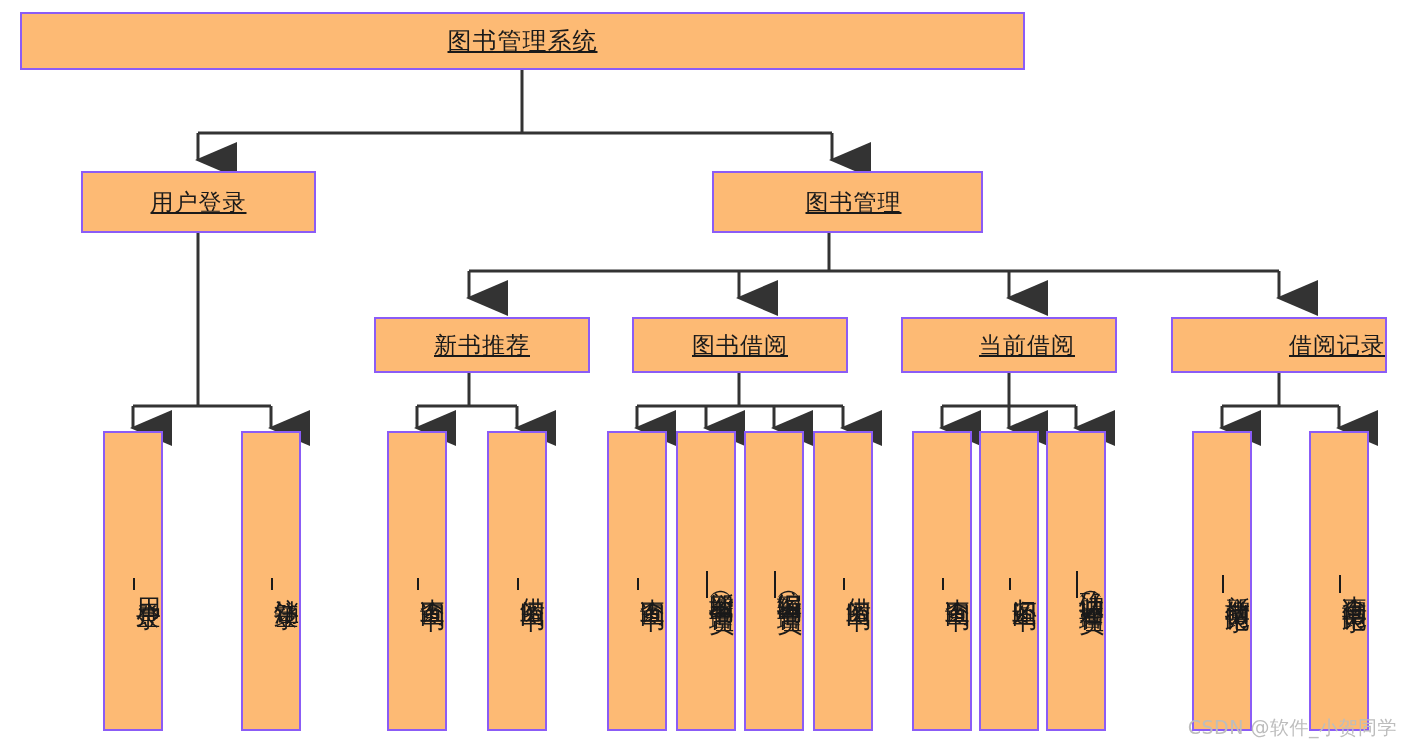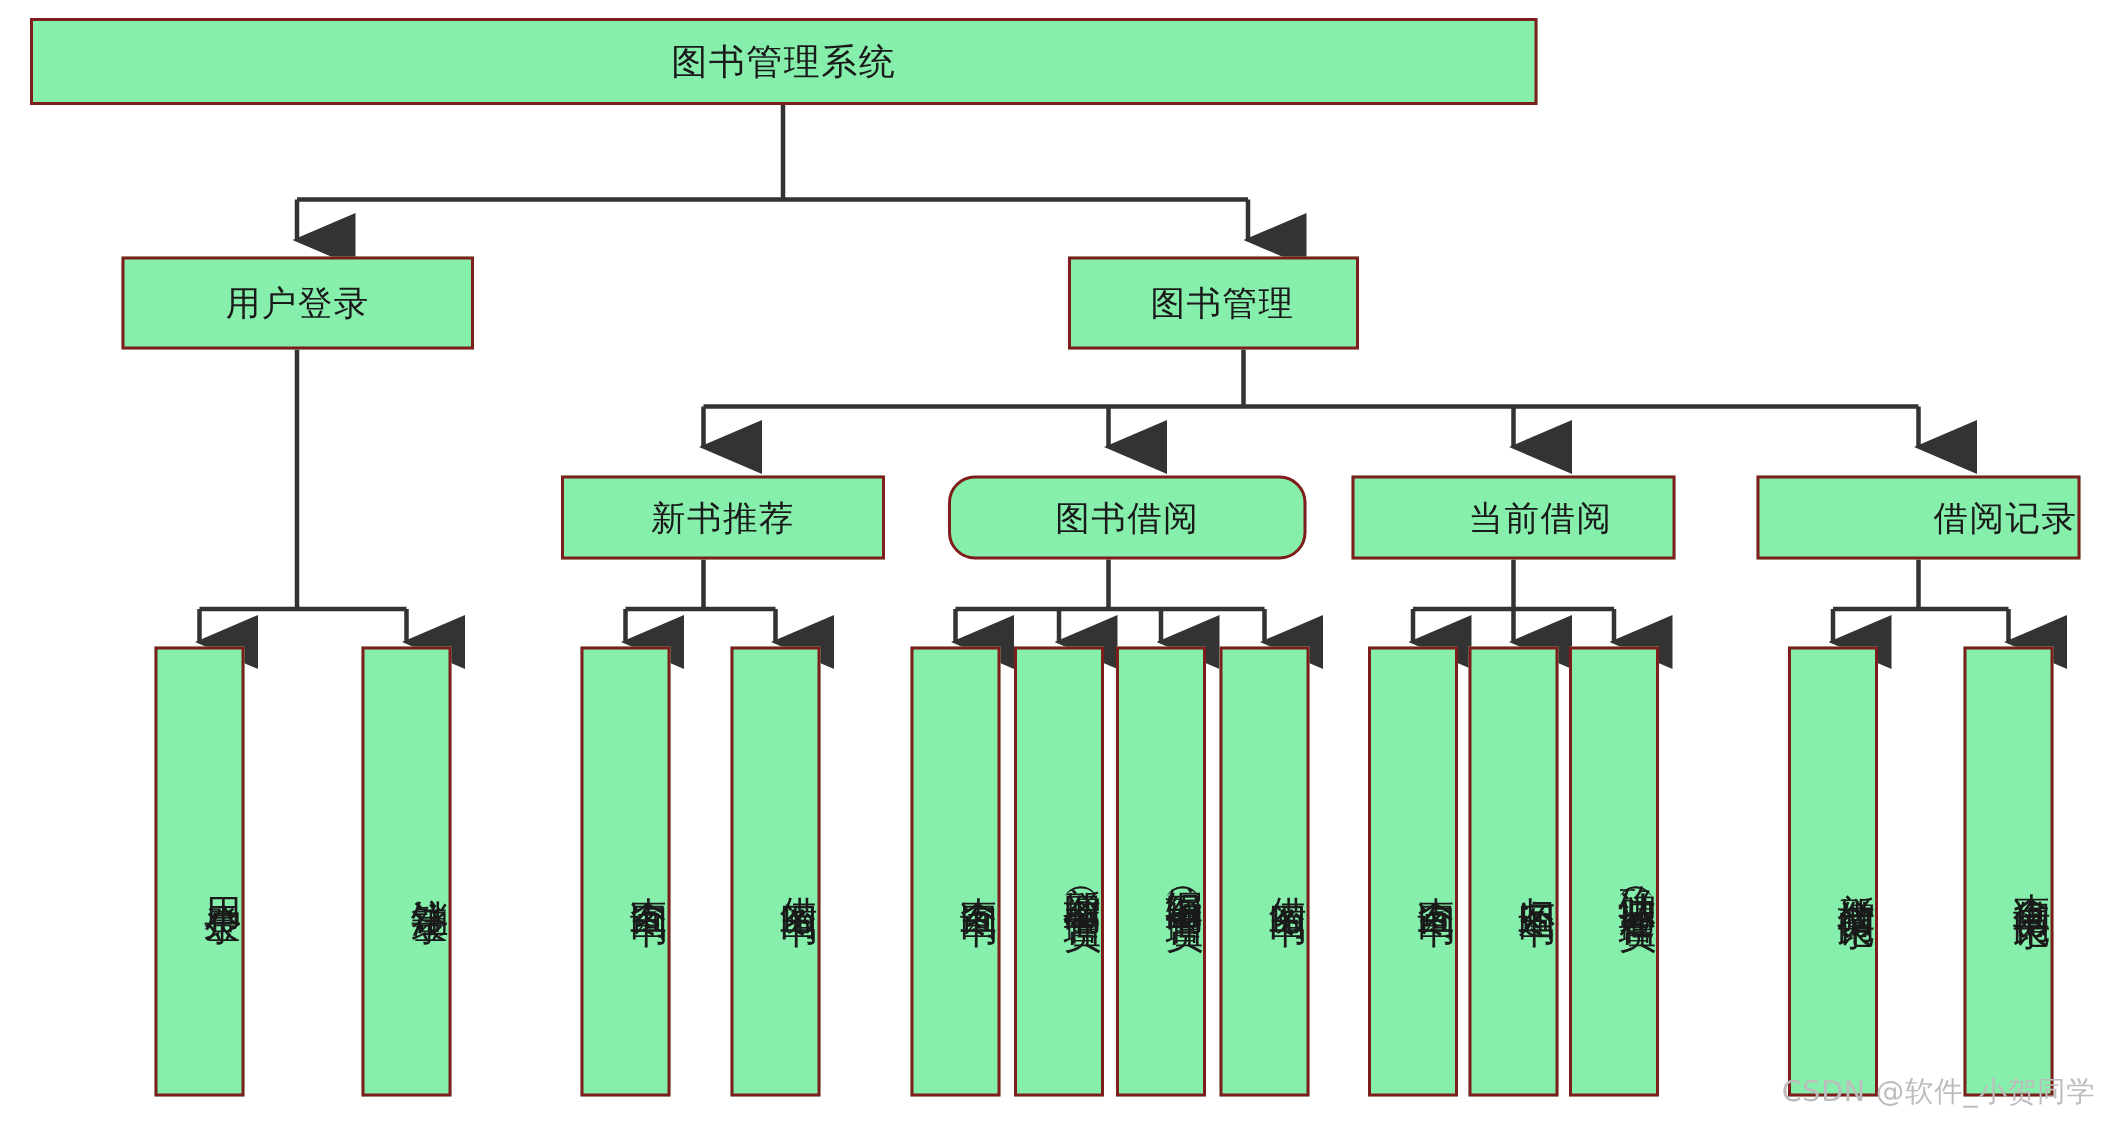--- a/index.html
+++ b/index.html
@@ -21,26 +21,27 @@
     position: absolute;
     left: 0;
     top: 0;
     width: 1405px;
     height: 747px;
     pointer-events: none;
   }
   .node {
     position: absolute;
     box-sizing: border-box;
-    background: #86efac;
-    border: 2px solid #7f1d1d;
+    background: #fdba74;
+    border: 2px solid #8b5cf6;
     display: flex;
     align-items: center;
     justify-content: center;
     color: #1a1a1a;
+    text-decoration: underline;
   }
   .node.horiz {
     font-size: 23px;
     letter-spacing: 1px;
   }
   .node.vert {
     writing-mode: vertical-rl;
     text-orientation: upright;
     font-size: 25px;
     letter-spacing: 3px;
@@ -122,28 +123,28 @@
     </g>
   </svg>
 
   <div class="node horiz root" style="left:20px; top:12px; width:1005px; height:58px;">
     <span class="lbl">图书管理系统</span>
   </div>
 
   <div class="node horiz" style="left:81px; top:171px; width:235px; height:62px;">
     <span class="lbl">用户登录</span>
   </div>
-  <div class="node horiz" style="left:712px; top:171px; width:194px; height:62px;padding-left:12px;">
+  <div class="node horiz" style="left:712px; top:171px; width:271px; height:62px;padding-left:12px;">
     <span class="lbl">图书管理</span>
   </div>
 
   <div class="node horiz" style="left:362px; top:317px; width:216px; height:56px;margin-left:12px;">
     <span class="lbl">新书推荐</span>
   </div>
-  <div class="node horiz" style="left:632px; top:317px; width:239px; height:56px;border-radius:18px;">
+  <div class="node horiz" style="left:632px; top:317px; width:216px; height:56px;">
     <span class="lbl">图书借阅</span>
   </div>
   <div class="node horiz" style="left:901px; top:317px; width:216px; height:56px;padding-left:36px;">
     <span class="lbl">当前借阅</span>
   </div>
   <div class="node horiz" style="left:1171px; top:317px; width:216px; height:56px;justify-content:flex-end;">
     <span class="lbl">借阅记录</span>
   </div>
 
   <div class="node vert" style="left:103px; top:431px; width:60px; height:300px;">

